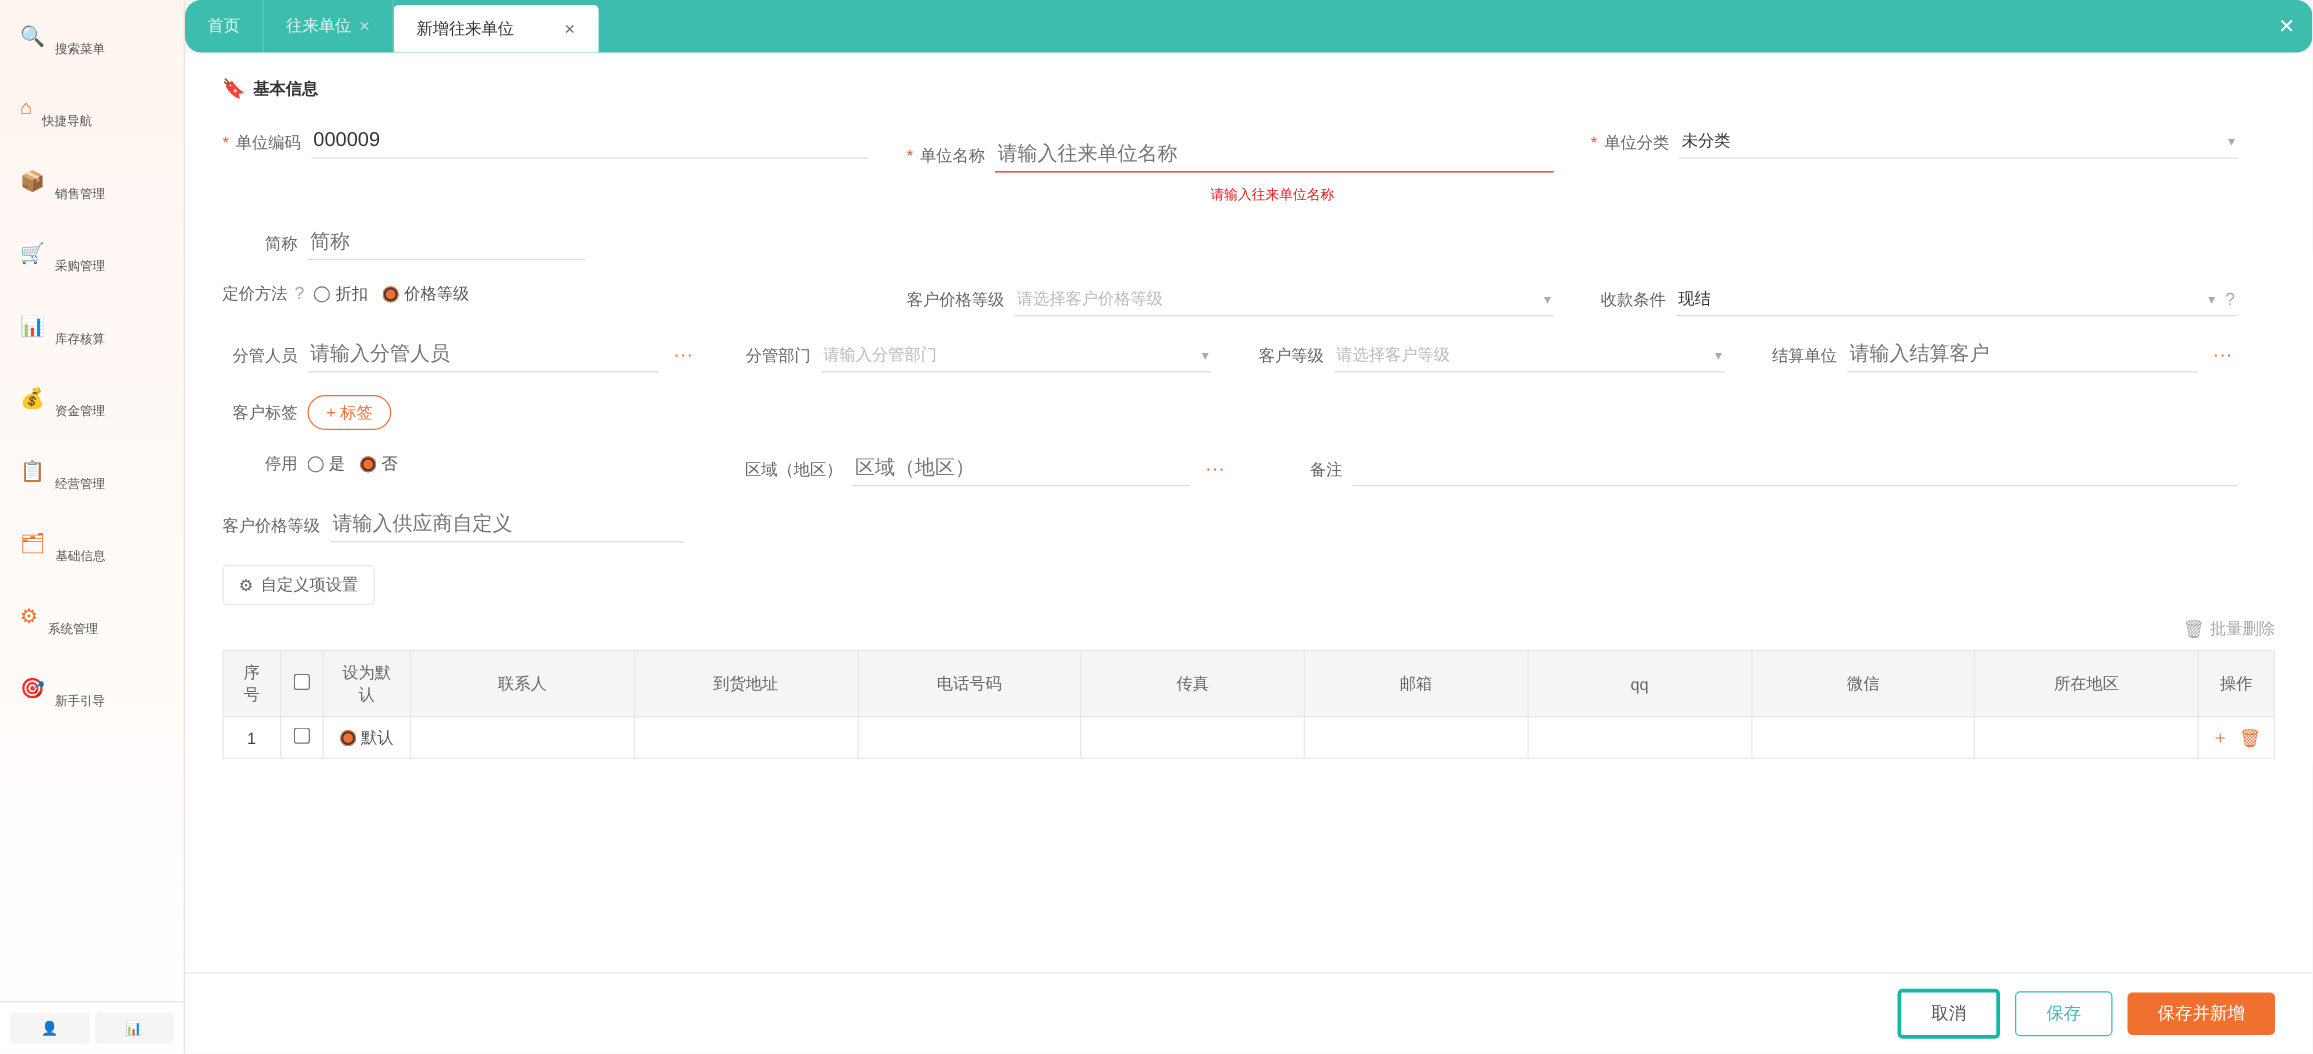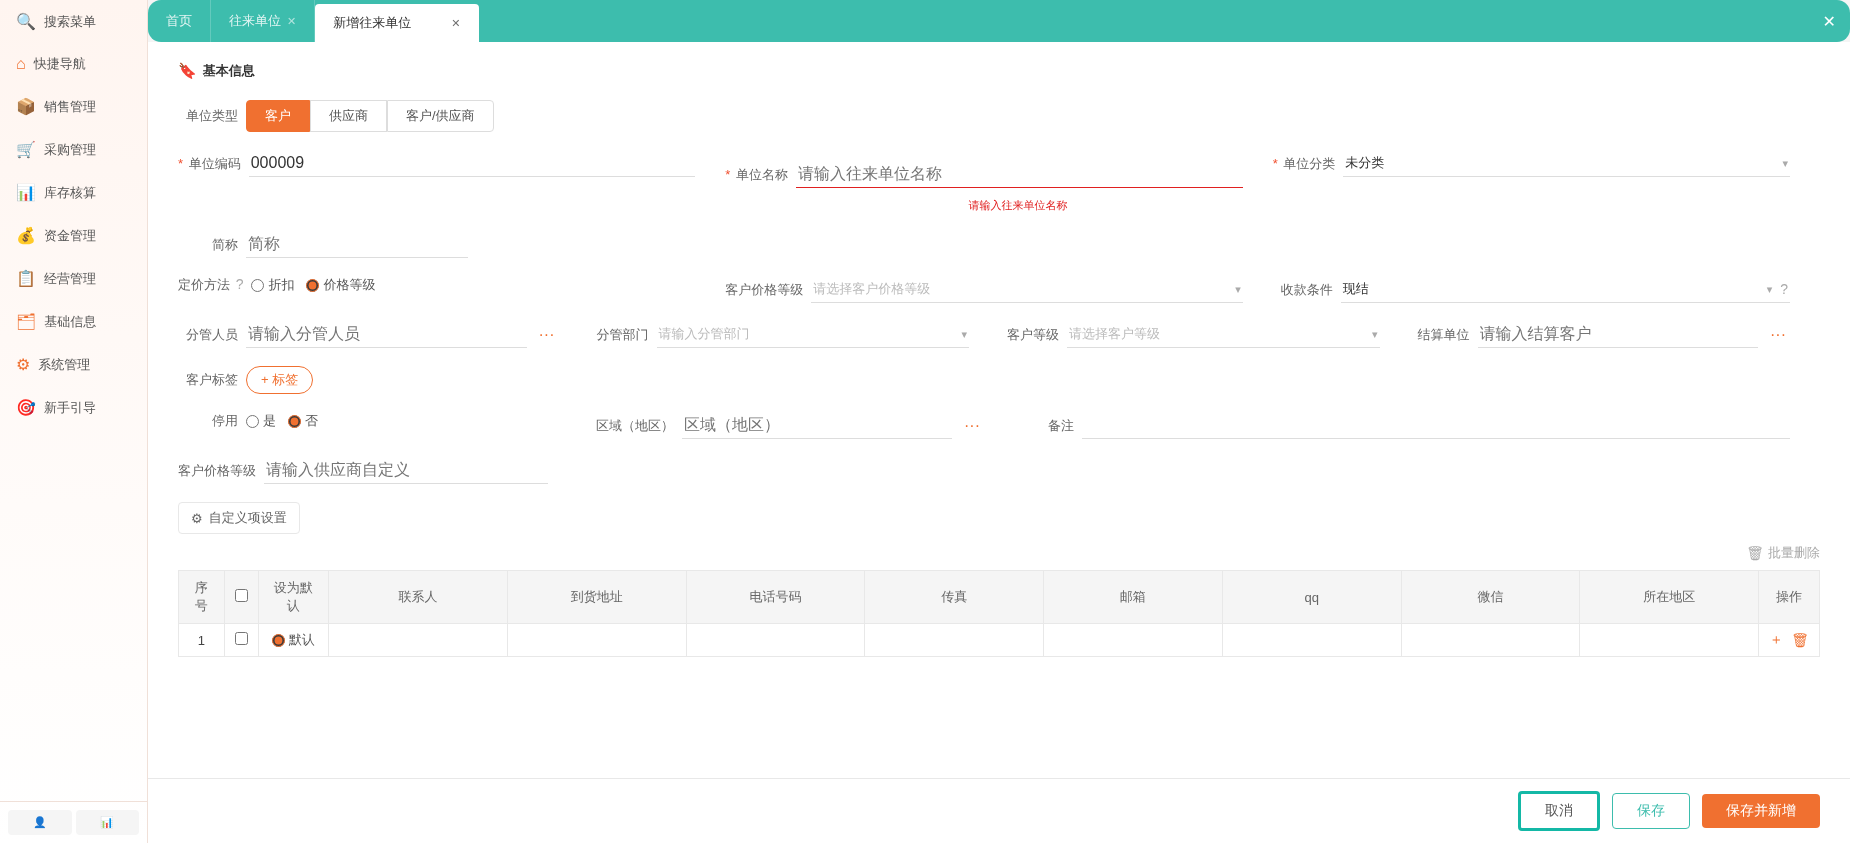--- a/index.html
+++ b/index.html
@@ -18,21 +18,21 @@
     .sidebar-item {
       display: flex;
       align-items: center;
       gap: 8px;
       padding: 12px 16px;
       cursor: pointer;
       color: #555;
       transition: background 0.2s;
     }
     .sidebar-item .icon { font-size: 16px; color: #f07030; }
-    .sidebar-item .label { font-size: 13px; }
+    .sidebar-item .label { font-size: 10px; margin-top: 20px; }
     .sidebar-footer {
       margin-top: auto;
       display: flex;
       border-top: 1px solid #f0e0d8;
       padding: 8px;
       gap: 4px;
     }
     .sidebar-footer-btn {
       flex: 1;
       text-align: center;
@@ -378,30 +378,20 @@
 
   <div class="content">
 
     
     <div class="section-title">
       <span class="section-icon">🔖</span>
       <span>基本信息</span>
     </div>
 
     
-    <div class="form-row">
-      <div class="form-field">
-        <span class="field-label">单位类型</span>
-        <div class="unit-type-group">
-          <button class="unit-type-btn active">客户</button>
-          <button class="unit-type-btn">供应商</button>
-          <button class="unit-type-btn">客户/供应商</button>
-        </div>
-      </div>
-    </div>
 
     
     <div class="form-row">
       <div class="form-field">
         <span class="field-label">
           <span class="required">*</span>
           <span>单位编码</span>
         </span>
         <input type="text" value="000009" style="">
       </div>

